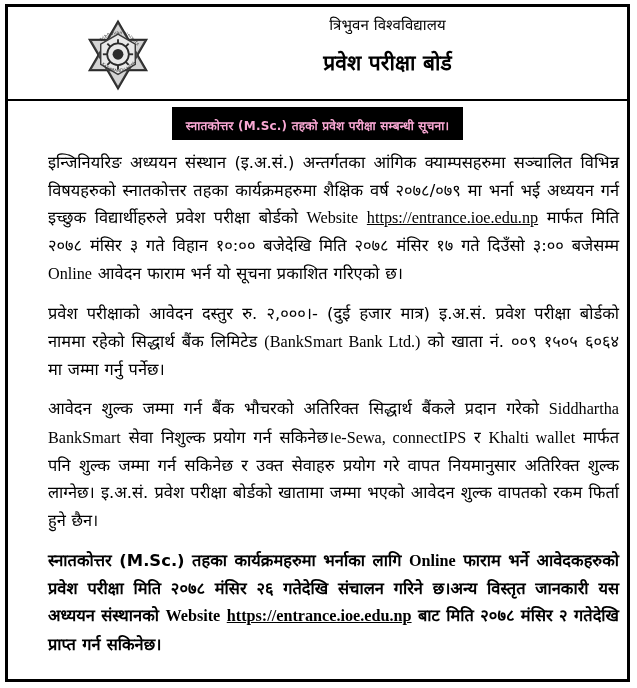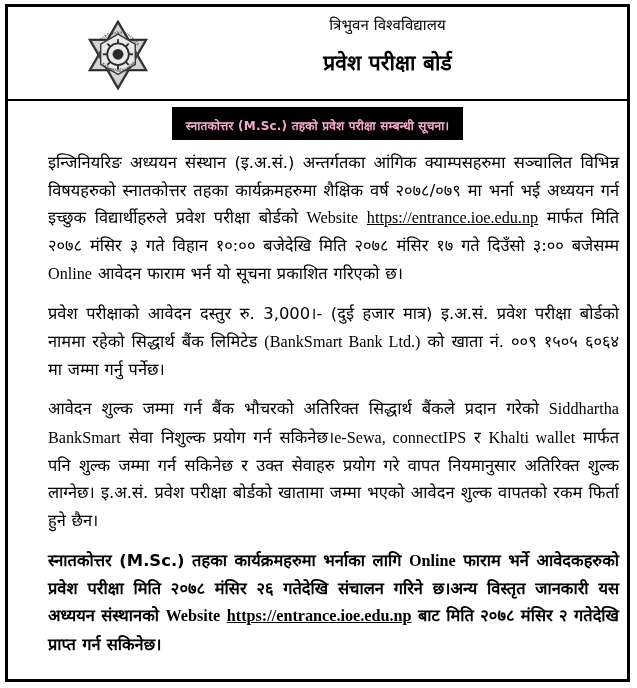--- a/index.html
+++ b/index.html
@@ -188,21 +188,21 @@
     <div class="header-rule"></div>
 
     <div class="banner-row">
       <div class="banner">स्नातकोत्तर (M.Sc.) तहको प्रवेश परीक्षा सम्बन्धी सूचना।</div>
     </div>
 
     <div class="body-block">
 
       <p class="para"><span>इन्जिनियरिङ अध्ययन संस्थान (इ.अ.सं.) अन्तर्गतका आंगिक क्याम्पसहरुमा सञ्चालित विभिन्न विषयहरुको स्नातकोत्तर तहका कार्यक्रमहरुमा शैक्षिक वर्ष २०७८/०७९ मा भर्ना भई अध्ययन गर्न इच्छुक विद्यार्थीहरुले प्रवेश परीक्षा बोर्डको </span><span class="latin">Website</span><span> </span><span class="url">https://entrance.ioe.edu.np</span><span> मार्फत मिति २०७८ मंसिर ३ गते विहान १०:०० बजेदेखि मिति २०७८ मंसिर १७ गते दिउँसो ३:०० बजेसम्म </span><span class="latin">Online</span><span> आवेदन फाराम भर्न यो सूचना प्रकाशित गरिएको छ।</span></p>
 
-      <p class="para"><span>प्रवेश परीक्षाको आवेदन दस्तुर रु. 3,000।- (दुई हजार मात्र) इ.अ.सं. प्रवेश परीक्षा बोर्डको नाममा रहेको सिद्धार्थ बैंक लिमिटेड </span><span class="latin">(BankSmart Bank Ltd.)</span><span> को खाता नं. ००९ १५०५ ६०६४ मा जम्मा गर्नु पर्नेछ।</span></p>
+      <p class="para"><span>प्रवेश परीक्षाको आवेदन दस्तुर रु. २,०००।- (दुई हजार मात्र) इ.अ.सं. प्रवेश परीक्षा बोर्डको नाममा रहेको सिद्धार्थ बैंक लिमिटेड </span><span class="latin">(BankSmart Bank Ltd.)</span><span> को खाता नं. ००९ १५०५ ६०६४ मा जम्मा गर्नु पर्नेछ।</span></p>
 
       <p class="para"><span>आवेदन शुल्क जम्मा गर्न बैंक भौचरको अतिरिक्त सिद्धार्थ बैंकले प्रदान गरेको </span><span class="latin">Siddhartha BankSmart</span><span> सेवा निशुल्क प्रयोग गर्न सकिनेछ।</span><span class="latin">e-Sewa, connectIPS</span><span> र </span><span class="latin">Khalti wallet</span><span> मार्फत पनि शुल्क जम्मा गर्न सकिनेछ र उक्त सेवाहरु प्रयोग गरे वापत नियमानुसार अतिरिक्त शुल्क लाग्नेछ। इ.अ.सं. प्रवेश परीक्षा बोर्डको खातामा जम्मा भएको आवेदन शुल्क वापतको रकम फिर्ता हुने छैन।</span></p>
 
       <p class="para"><span>स्नातकोत्तर (M.Sc.) तहका कार्यक्रमहरुमा भर्नाका लागि </span><span class="latin">Online</span><span> फाराम भर्ने आवेदकहरुको प्रवेश परीक्षा मिति २०७८ मंसिर २६ गतेदेखि संचालन गरिने छ।अन्य विस्तृत जानकारी यस अध्ययन संस्थानको </span><span class="latin">Website</span><span> </span><span class="url">https://entrance.ioe.edu.np</span><span> बाट मिति २०७८ मंसिर २ गतेदेखि प्राप्त गर्न सकिनेछ।</span></p>
 
     </div>
   </div>
 </div>
 
 </body></html>

